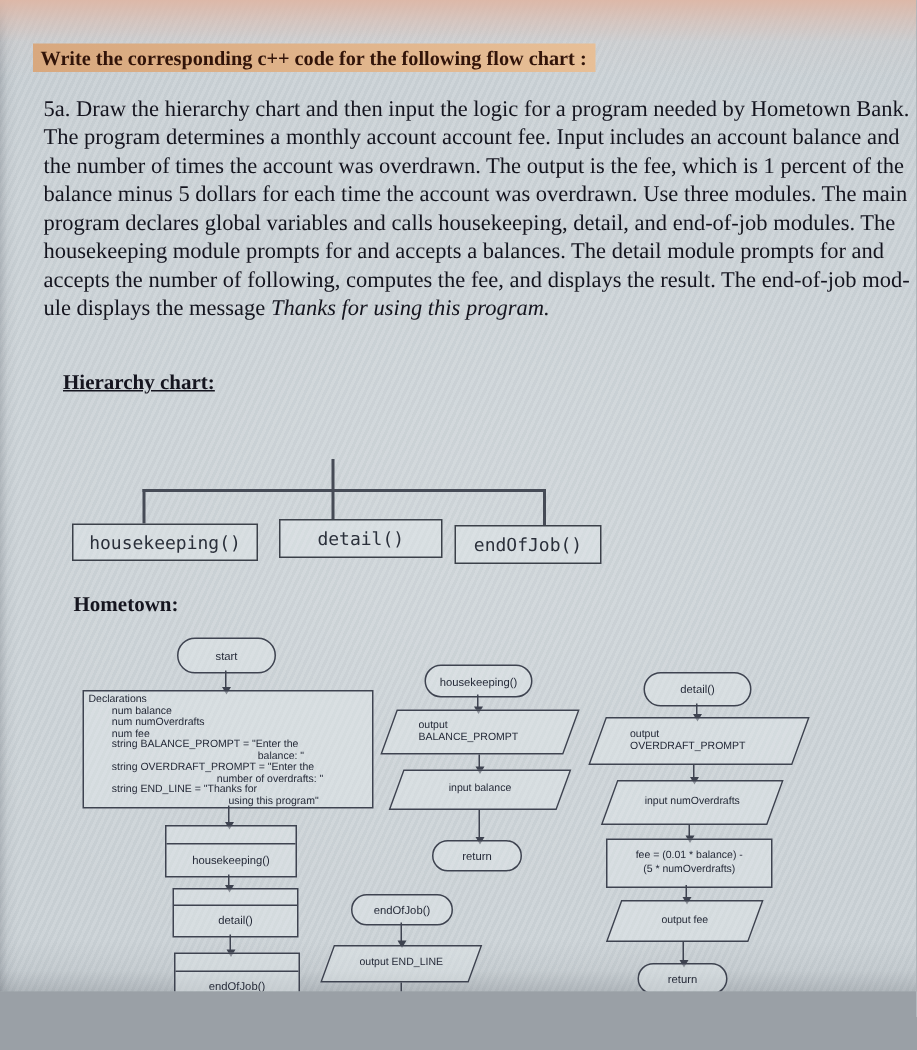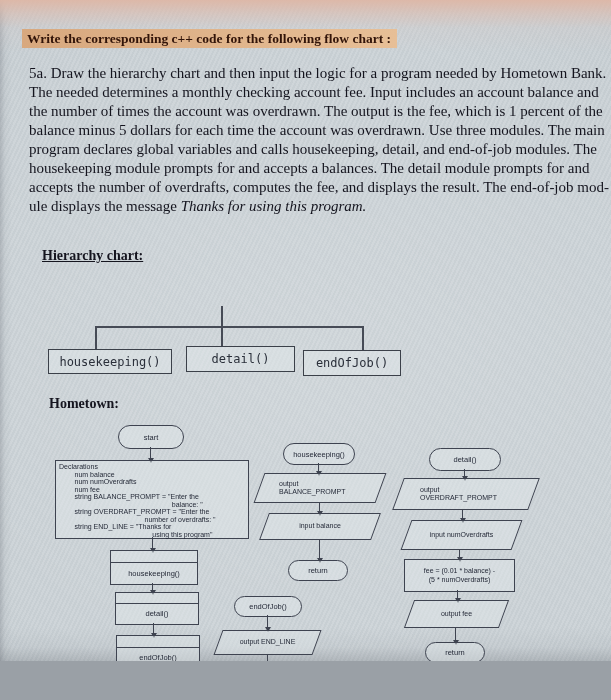--- a/index.html
+++ b/index.html
@@ -75,26 +75,26 @@
 </style>
 </head>
 <body>
 
 <div id="page">
 
   <div class="title">Write the corresponding c++ code for the following flow chart :</div>
 
   <div class="para">
     <div class="pline">5a. Draw the hierarchy chart and then input the logic for a program needed by Hometown Bank.</div>
-    <div class="pline">The needed determines a monthly checking account fee. Input includes an account balance and</div>
+    <div class="pline">The program determines a monthly account account fee. Input includes an account balance and</div>
     <div class="pline">the number of times the account was overdrawn. The output is the fee, which is 1 percent of the</div>
     <div class="pline">balance minus 5 dollars for each time the account was overdrawn. Use three modules. The main</div>
     <div class="pline">program declares global variables and calls housekeeping, detail, and end-of-job modules. The</div>
     <div class="pline">housekeeping module prompts for and accepts a balances. The detail module prompts for and</div>
-    <div class="pline">accepts the number of overdrafts, computes the fee, and displays the result. The end-of-job mod-</div>
+    <div class="pline">accepts the number of following, computes the fee, and displays the result. The end-of-job mod-</div>
     <div class="pline"><span>ule displays the message </span><i>Thanks for using this program.</i></div>
   </div>
 
   <div class="heading" style="left:42px;top:248px;text-decoration:underline;">Hierarchy chart:</div>
 
   <div class="hline" style="left:221px;top:306px;width:1.5px;height:20px;"></div>
   <div class="hline" style="left:95px;top:326px;width:268px;height:1.5px;"></div>
   <div class="hline" style="left:95px;top:326px;width:1.5px;height:23px;"></div>
   <div class="hline" style="left:221px;top:326px;width:1.5px;height:20px;"></div>
   <div class="hline" style="left:362px;top:326px;width:1.5px;height:24px;"></div>

